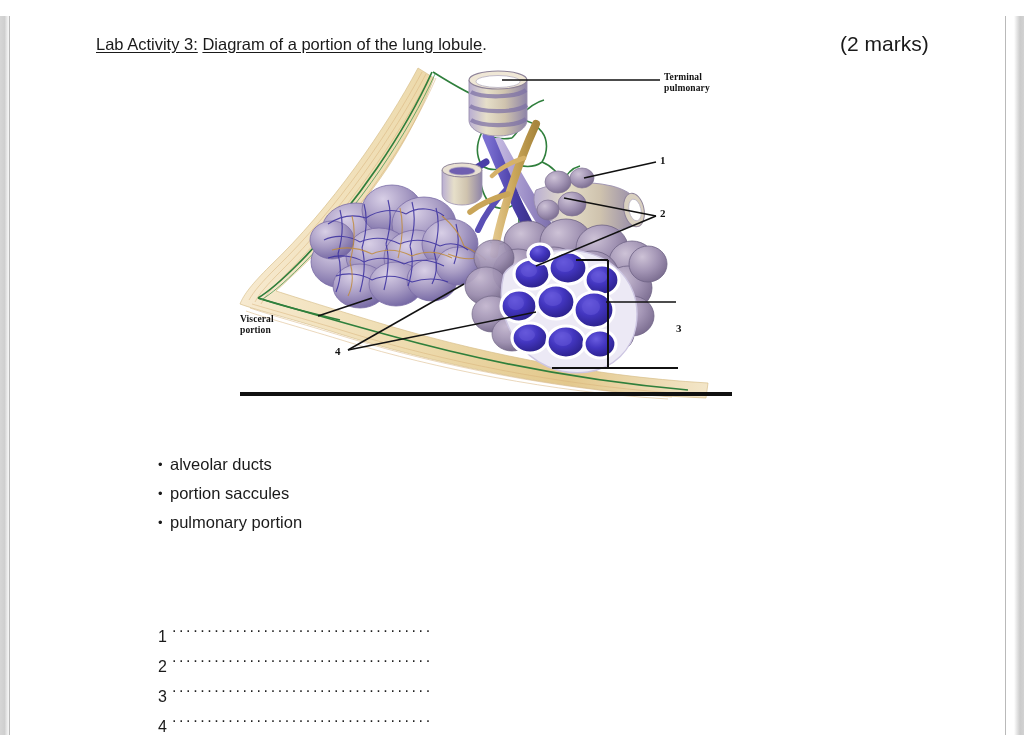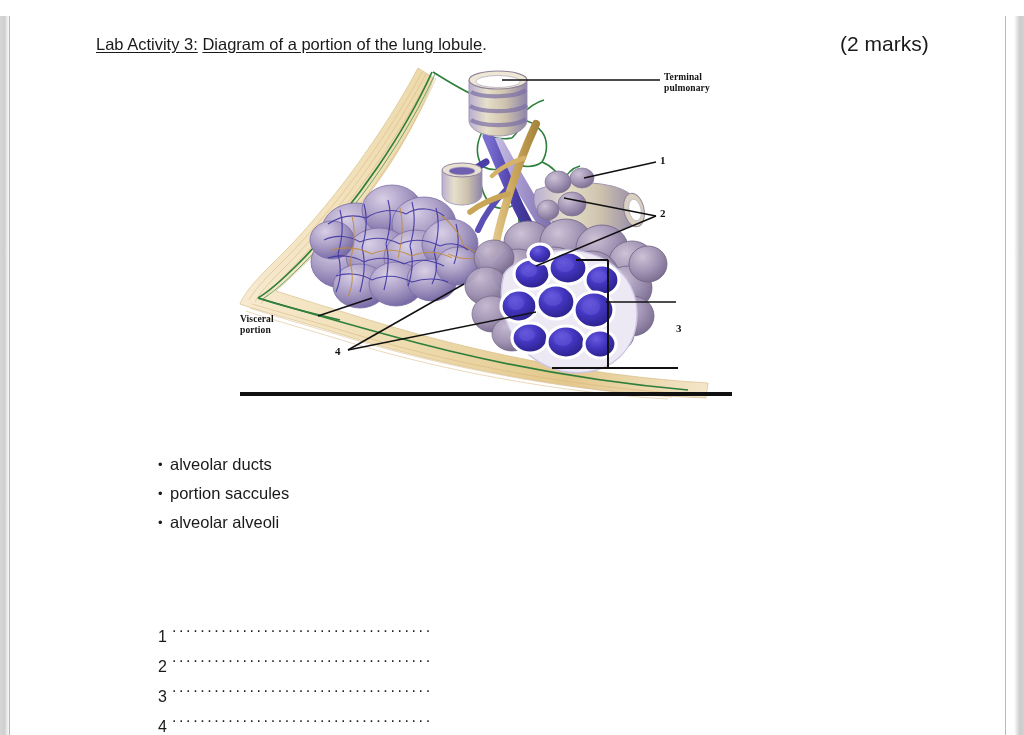--- a/index.html
+++ b/index.html
@@ -383,21 +383,21 @@
 
   <div class="bullets">
     <ul>
       <li>
         <span class="dot">•</span><span>alveolar ducts</span>
       </li>
       <li>
         <span class="dot">•</span><span>portion saccules</span>
       </li>
       <li>
-        <span class="dot">•</span><span>alveolar alveoli</span>
+        <span class="dot">•</span><span>pulmonary portion</span>
       </li>
     </ul>
   </div>
 
   <div class="answers">
     <div class="row">
       <span class="n">1</span><span class="dots">........................................</span>
     </div>
     <div class="row">
       <span class="n">2</span><span class="dots">........................................</span>

